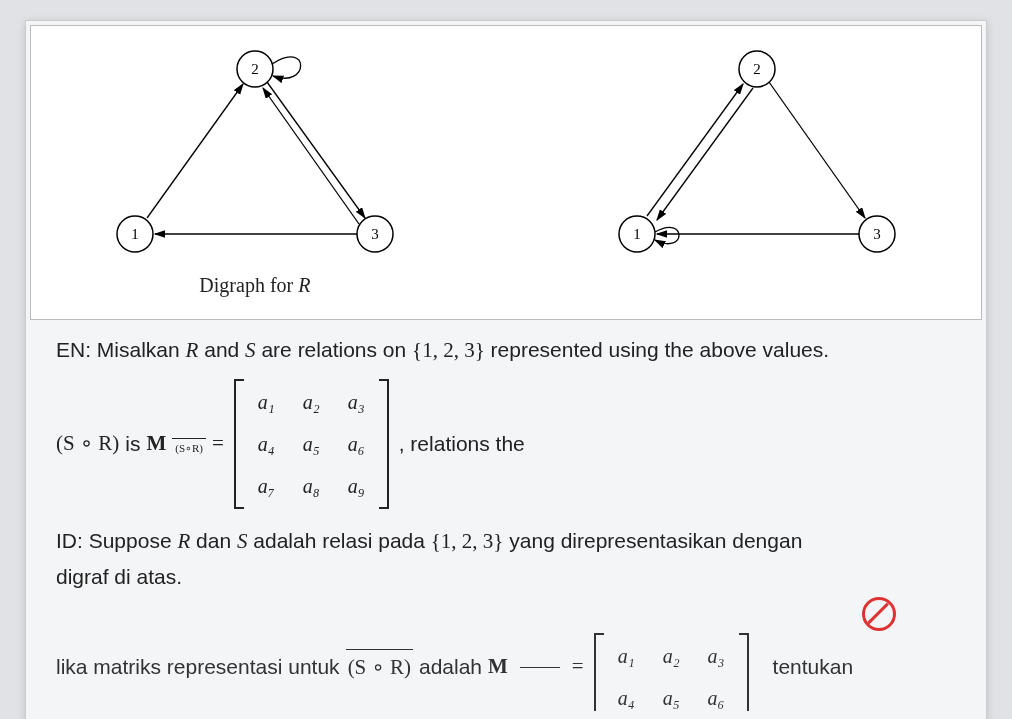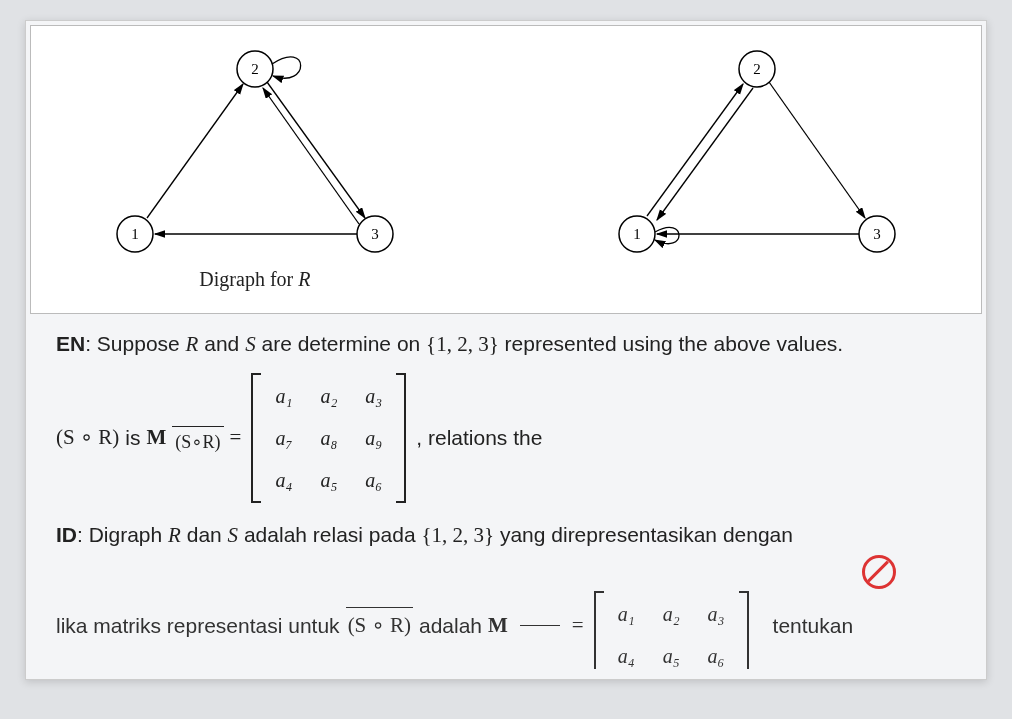--- a/index.html
+++ b/index.html
@@ -27,31 +27,32 @@
     margin: 4px 4px 0 4px;
     padding: 8px 10px 22px 10px;
   }
   .graph-box {
     width: 46%;
     text-align: center;
   }
   .graph-caption {
     font-family: "Times New Roman", serif;
     font-size: 20px;
+    margin-top: 6px;
   }
   .graph-caption .it { font-style: italic; }
   .body-text {
     padding: 12px 30px 0 30px;
     font-size: 21px;
     line-height: 1.7;
     font-family: Arial, Helvetica, sans-serif;
   }
   .serif { font-family: "Times New Roman", serif; }
   .it { font-style: italic; }
-  b.lbl { font-weight: bold; }
+  b.lbl { font-weight: normal; }
   .matrix-row {
     display: flex;
     align-items: center;
     flex-wrap: wrap;
     gap: 6px;
     margin: 10px 0;
   }
   .matrix {
     display: inline-block;
     vertical-align: middle;
@@ -71,21 +72,21 @@
   .matrix table { border-collapse: collapse; }
   .matrix td {
     font-family: "Times New Roman", serif;
     font-style: italic;
     font-size: 20px;
     padding: 4px 14px;
     text-align: right;
     white-space: nowrap;
   }
   .subexpr {
-    font-size: 18px;
+    font-size: 11px;
     position: relative;
     top: 4px;
     border-top: 1.5px solid #222;
     padding: 0 3px;
   }
   .no-sign {
     position: absolute;
     right: 90px;
     bottom: 90px;
     width: 28px;
@@ -162,59 +163,60 @@
 
         <line x1="282" y1="200" x2="80" y2="200" stroke="#000" stroke-width="1.3" marker-end="url(#ah2)"></line>
 
         <path d="M78,198 C110,180 110,222 78,206" fill="none" stroke="#000" stroke-width="1.3" marker-end="url(#ah2)"></path>
       </svg>
     </div>
   </div>
 
   <div class="body-text">
     <div>
-      <b class="lbl">EN</b><span>: Suppose </span><span class="serif it">R</span><span> and </span><span class="serif it">S</span><span> are determine on </span><span class="serif">{1, 2, 3}</span><span> represented using the above values.</span>
+      <b class="lbl">EN</b><span>: Misalkan </span><span class="serif it">R</span><span> and </span><span class="serif it">S</span><span> are relations on </span><span class="serif">{1, 2, 3}</span><span> represented using the above values.</span>
     </div>
 
     <div class="matrix-row">
       <span class="serif">(S ∘ R)</span>
       <span> is </span>
       <span class="serif" style="font-weight:bold;">M</span>
         <span class="serif subexpr">(S∘R)</span>
       <span class="serif"> = </span>
       <span class="matrix">
         <table>
           <tbody>
               <tr>
                 <td>a₁</td>
                 <td>a₂</td>
                 <td>a₃</td>
               </tr>
           <tr>
+                <td>a₄</td>
+                <td>a₅</td>
+                <td>a₆</td>
+              </tr>
+          <tr>
                 <td>a₇</td>
                 <td>a₈</td>
                 <td>a₉</td>
-              </tr>
-          <tr>
-                <td>a₄</td>
-                <td>a₅</td>
-                <td>a₆</td>
               </tr>
         </tbody>
           </table>
       </span>
       <span>, relations the</span>
     </div>
 
   </div>
 
   <div class="body-text" style="padding-top:4px;">
     <div>
-      <b class="lbl">ID</b><span>: Digraph </span><span class="serif it">R</span><span> dan </span><span class="serif it">S</span><span> adalah relasi pada </span><span class="serif">{1, 2, 3}</span><span> yang direpresentasikan dengan</span>
-    </div>
+      <b class="lbl">ID</b><span>: Suppose </span><span class="serif it">R</span><span> dan </span><span class="serif it">S</span><span> adalah relasi pada </span><span class="serif">{1, 2, 3}</span><span> yang direpresentasikan dengan</span>
+    </div>
+    <div>digraf di atas.</div>
 
     <div class="matrix-row" style="margin-top:28px; opacity:.92; white-space:nowrap; overflow:hidden;">
       <span>lika matriks representasi untuk </span>
       <span class="serif" style="border-top:1.5px solid #222; padding:0 2px;">(S ∘ R)</span>
       <span> adalah </span>
       <span class="serif" style="font-weight:bold;">M</span>
       <span style="display:inline-block; width:40px; border-bottom:1px solid #222; margin:0 6px; vertical-align:middle;"></span>
       <span class="serif"> = </span>
       <span class="matrix" style="transform:translateY(10px);">
         <table>

